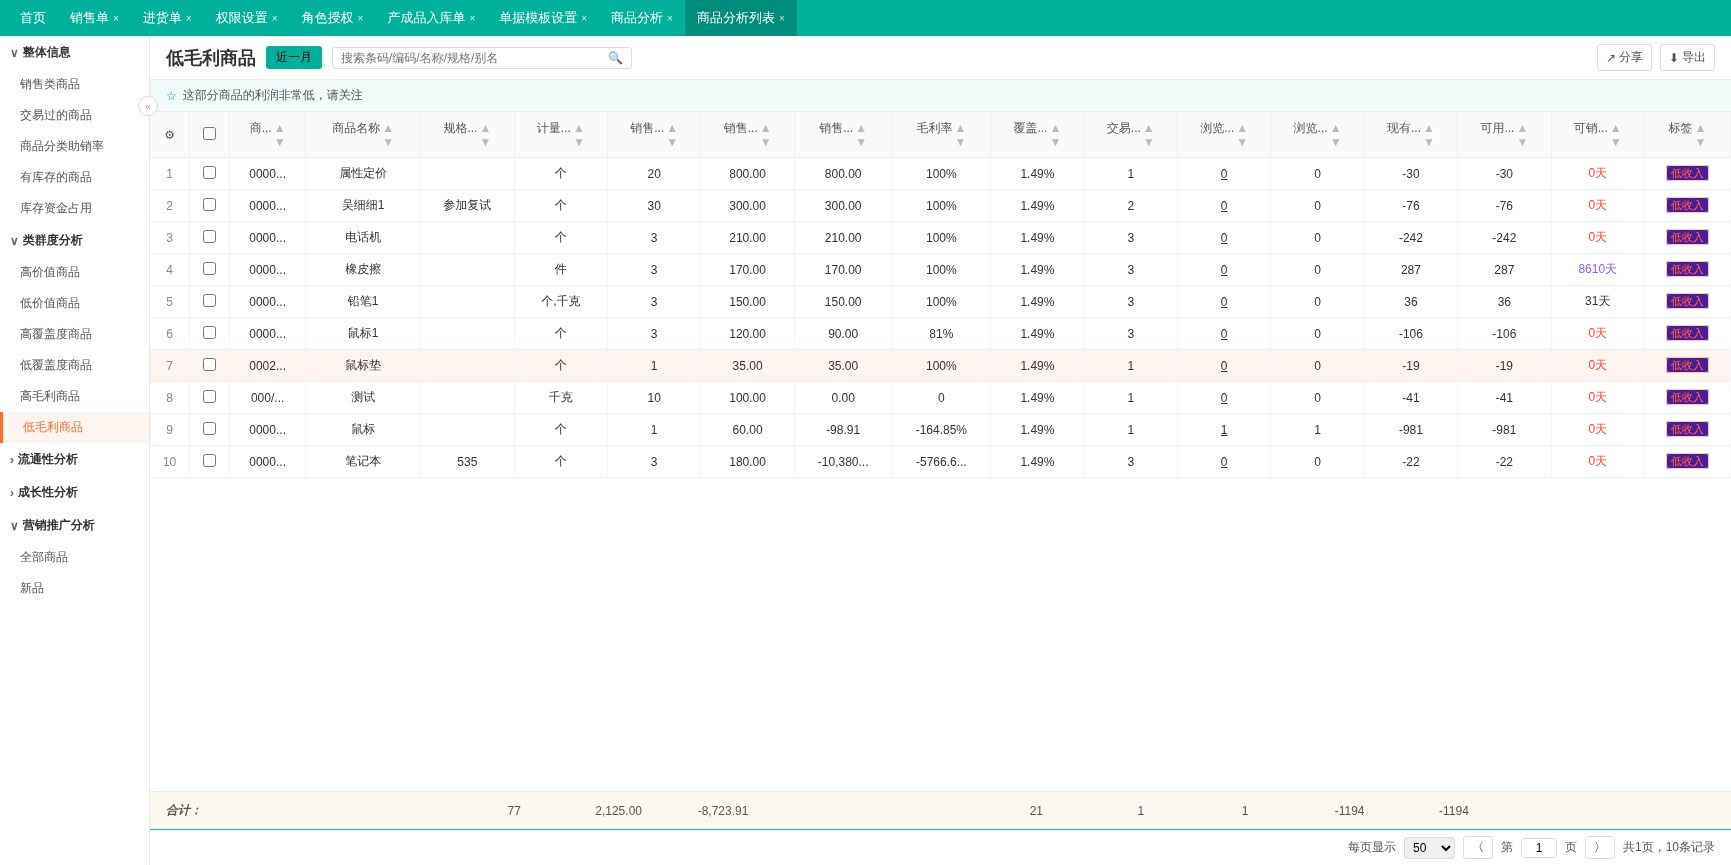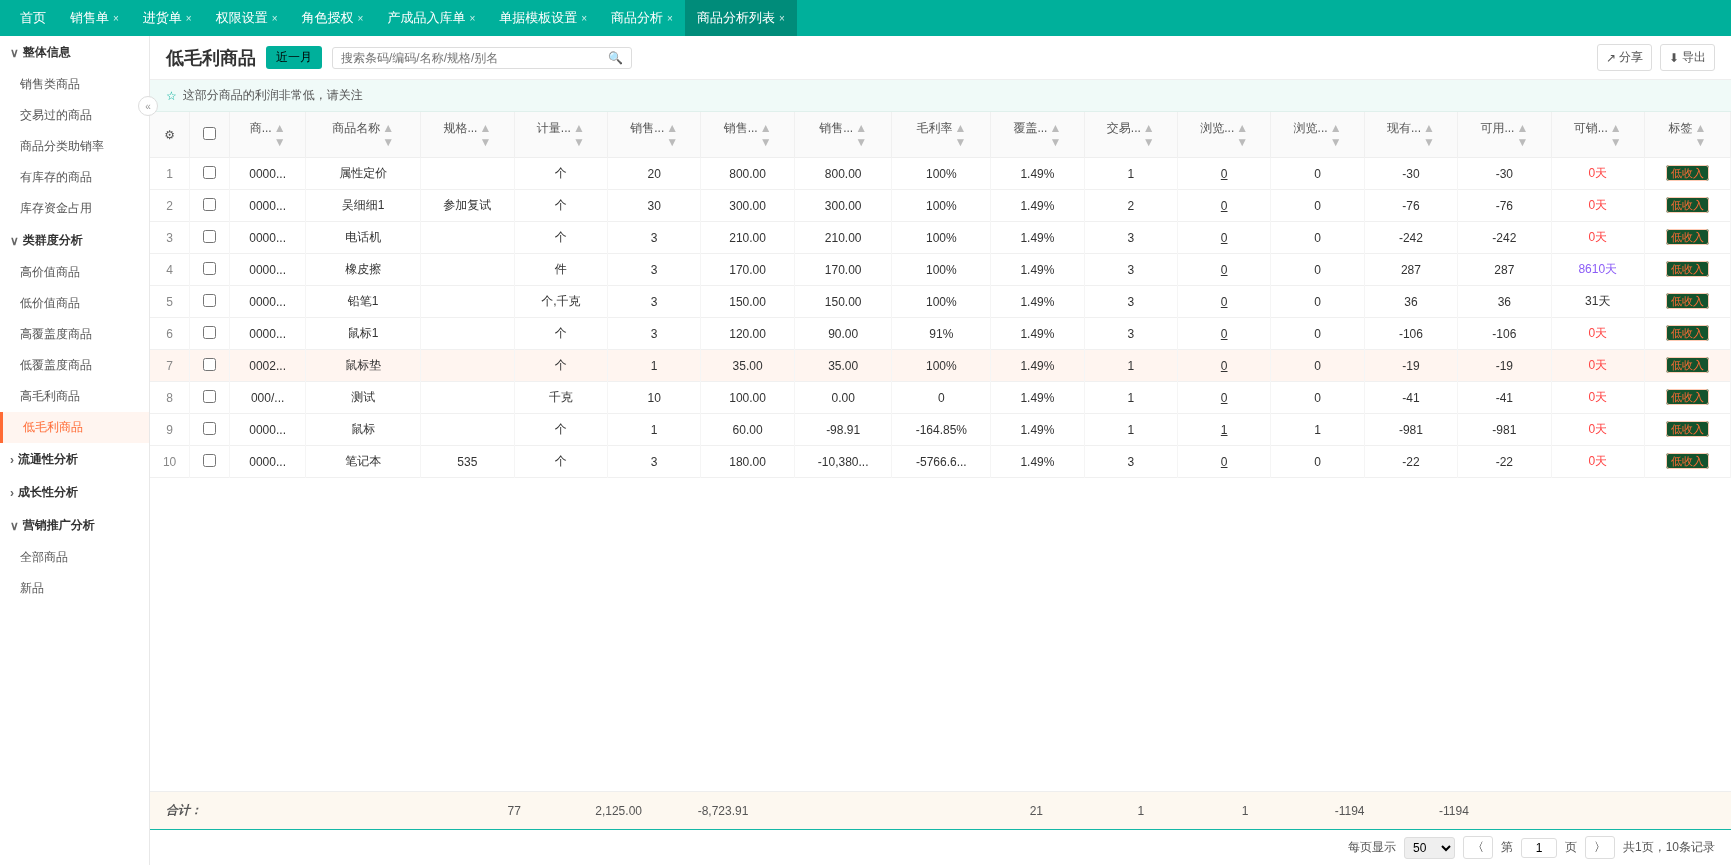--- a/index.html
+++ b/index.html
@@ -189,21 +189,21 @@
     tbody tr.highlighted { background: #fff5f0; }
     tbody td {
       padding: 7px 6px;
       text-align: center;
       color: #333;
       border-right: 1px solid #f5f5f5;
       white-space: nowrap;
     }
     .row-num { color: #888; }
     .tag-low-income { 
-      background: #14532d; 
+      background: #4c1d95; 
       color: #ff6b35; 
       border: 1px solid #ffcbb5; 
       border-radius: 3px; 
       padding: 1px 4px; 
       font-size: 11px; 
     }
     .underline-link { text-decoration: underline; color: #333; cursor: pointer; }
     .sort-arrows { display: inline-flex; flex-direction: column; margin-left: 2px; font-size: 8px; color: #bbb; }
 
     
@@ -511,21 +511,21 @@
             <tr>
     <td class="row-num">6</td>
     <td><input type="checkbox" style=""></td>
     <td>0000...</td>
     <td>鼠标1</td>
     <td></td>
     <td>个</td>
     <td>3</td>
     <td>120.00</td>
     <td>90.00</td>
-    <td>91%</td>
+    <td>81%</td>
     <td>1.49%</td>
     <td>3</td>
     <td><span class="underline-link">0</span></td>
     <td>0</td>
     <td>-106</td>
     <td>-106</td>
     <td style="color:#ff4444">0天</td>
     <td><span class="tag-low-income">低收入</span></td>
   </tr>
             <tr class="highlighted">

